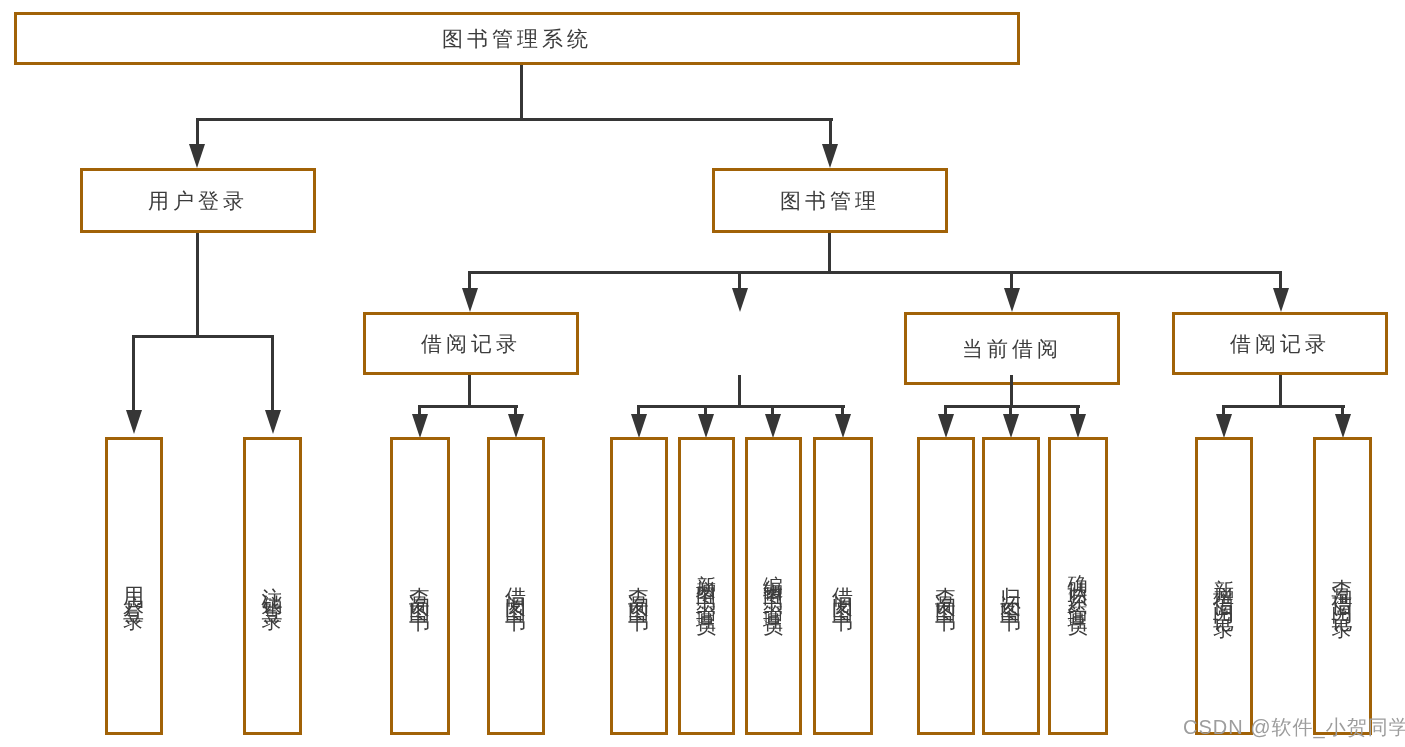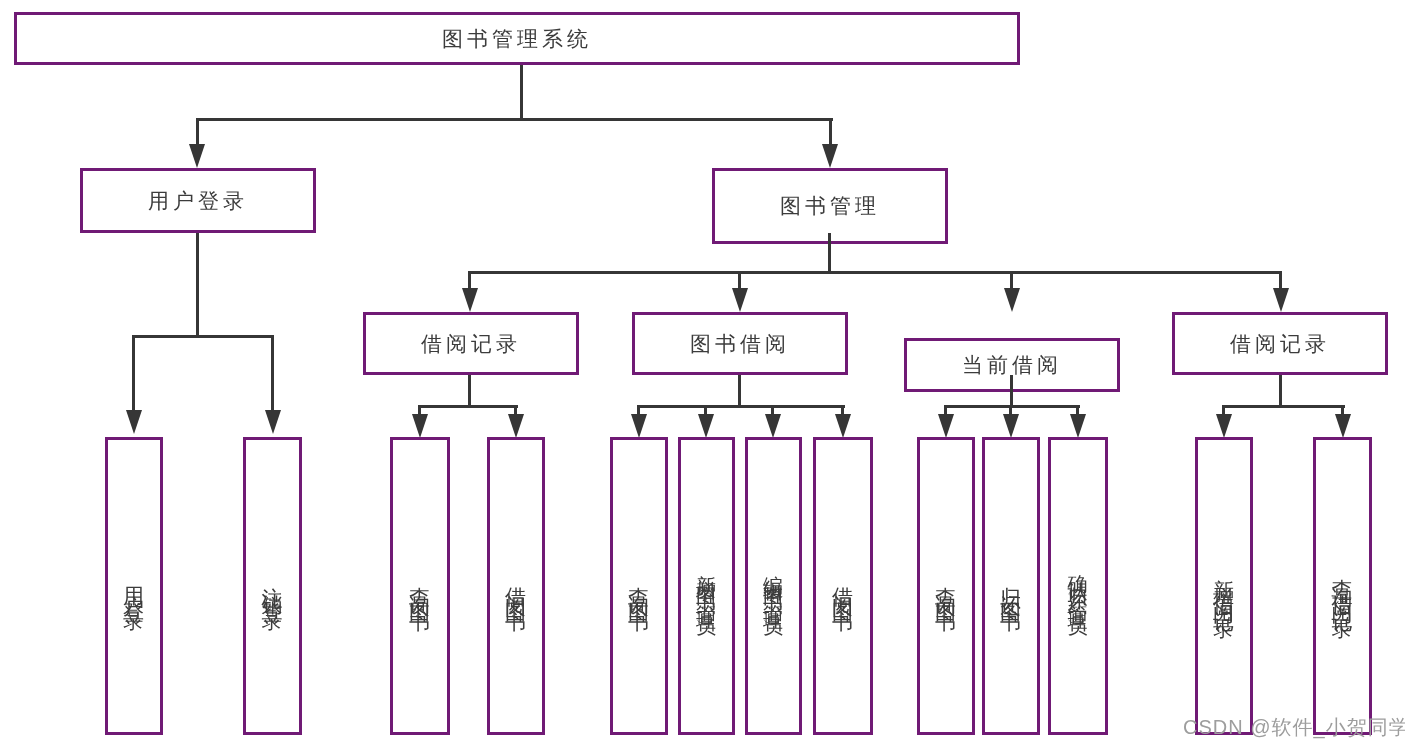--- a/index.html
+++ b/index.html
@@ -4,21 +4,21 @@
 <style>
   html, body { margin: 0; padding: 0; background: #ffffff; }
   body { width: 1405px; height: 747px; overflow: hidden;
          font-family: "Liberation Sans", "DejaVu Sans", sans-serif; }
   #canvas { position: relative; width: 1405px; height: 747px; background: #ffffff; }
 
   
   .box {
     position: absolute;
     box-sizing: border-box;
-    border: 3px solid #701a75;
+    border: 3px solid #a16207;
     background: #ffffff;
     display: flex;
     align-items: center;
     justify-content: center;
   }
   .hlabel {
     color: #3c3c3c;
     font-size: 21px;
     letter-spacing: 4px;
     white-space: nowrap;
@@ -64,21 +64,21 @@
   <div class="vl" style="left:520px; top:65px; height:53px;"></div>
   <div class="hl" style="left:196px; top:118px; width:637px;"></div>
   <div class="vl" style="left:196px; top:118px; height:28px;"></div>
   <div class="ah" style="left:189px; top:144px;"></div>
   <div class="vl" style="left:829px; top:118px; height:28px;"></div>
   <div class="ah" style="left:822px; top:144px;"></div>
 
   <div class="box" style="left:80px; top:168px; width:236px; height:65px;">
     <span class="hlabel">用户登录</span>
   </div>
-  <div class="box" style="left:712px; top:168px; width:236px; height:76px;">
+  <div class="box" style="left:712px; top:168px; width:236px; height:65px;">
     <span class="hlabel">图书管理</span>
   </div>
 
   <div class="vl" style="left:196px; top:233px; height:104px;"></div>
   <div class="hl" style="left:132px; top:335px; width:142px;"></div>
   <div class="vl" style="left:132px; top:335px; height:76px;"></div>
   <div class="ah" style="left:126px; top:410px;"></div>
   <div class="vl" style="left:271px; top:335px; height:76px;"></div>
   <div class="ah" style="left:265px; top:410px;"></div>
 
@@ -89,24 +89,21 @@
   <div class="vl" style="left:738px; top:271px; height:19px;"></div>
   <div class="ah" style="left:732px; top:288px;"></div>
   <div class="vl" style="left:1010px; top:271px; height:19px;"></div>
   <div class="ah" style="left:1004px; top:288px;"></div>
   <div class="vl" style="left:1279px; top:271px; height:19px;"></div>
   <div class="ah" style="left:1273px; top:288px;"></div>
 
   <div class="box" style="left:363px; top:312px; width:216px; height:63px;">
     <span class="hlabel">借阅记录</span>
   </div>
-  <div class="box" style="left:632px; top:312px; width:216px; height:63px;">
-    <span class="hlabel">图书借阅</span>
-  </div>
-  <div class="box" style="left:904px; top:312px; width:216px; height:54px;margin-top:26px;">
+  <div class="box" style="left:904px; top:312px; width:216px; height:73px;">
     <span class="hlabel">当前借阅</span>
   </div>
   <div class="box" style="left:1172px; top:312px; width:216px; height:63px;">
     <span class="hlabel">借阅记录</span>
   </div>
 
   <div class="vl" style="left:468px; top:375px; height:32px;"></div>
   <div class="hl" style="left:418px; top:405px; width:100px;"></div>
   <div class="vl" style="left:418px; top:405px; height:11px;"></div>
   <div class="ah" style="left:412px; top:414px;"></div>

